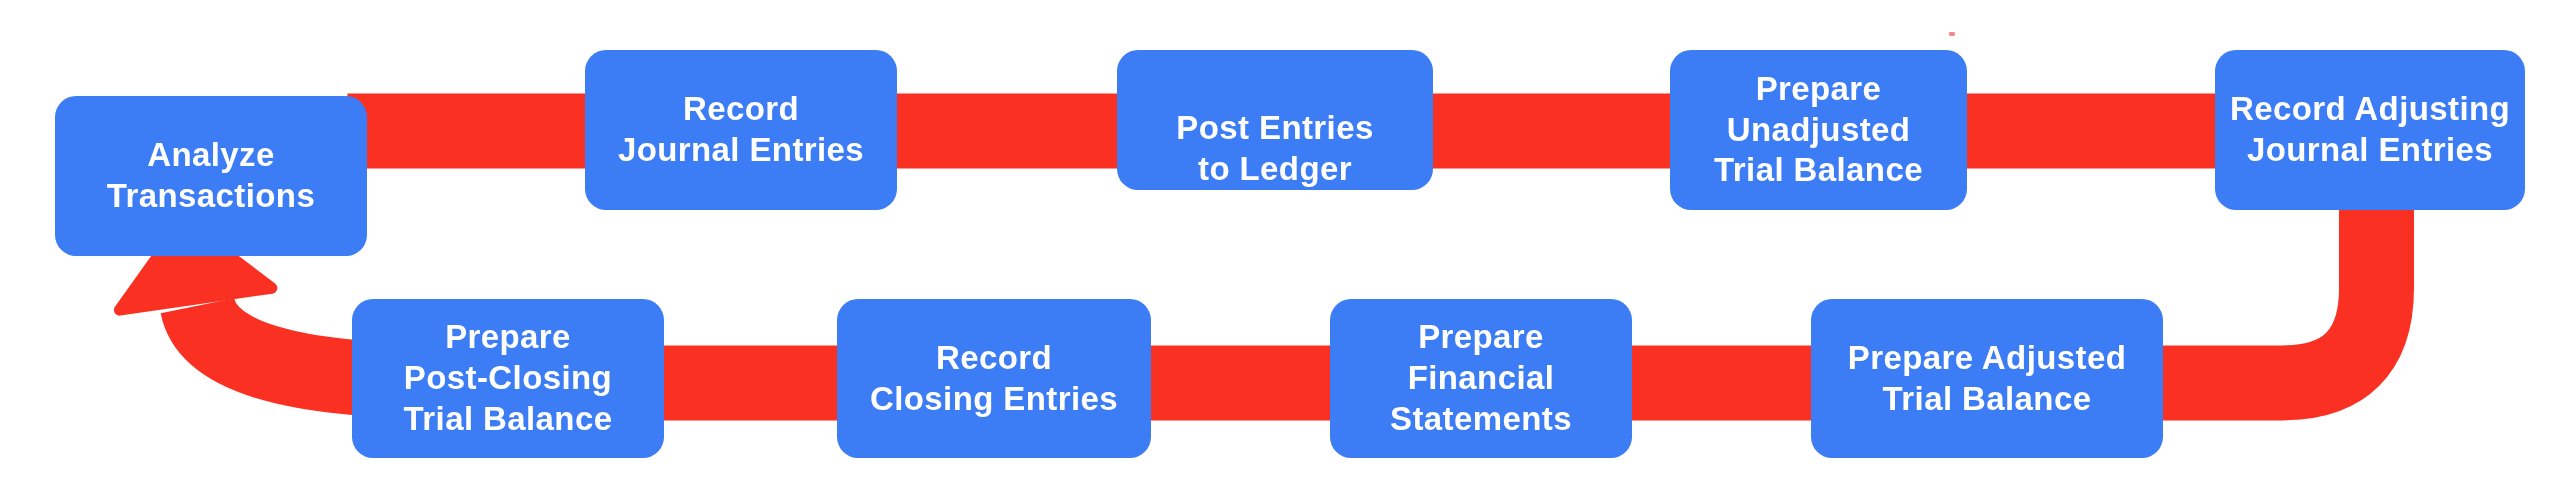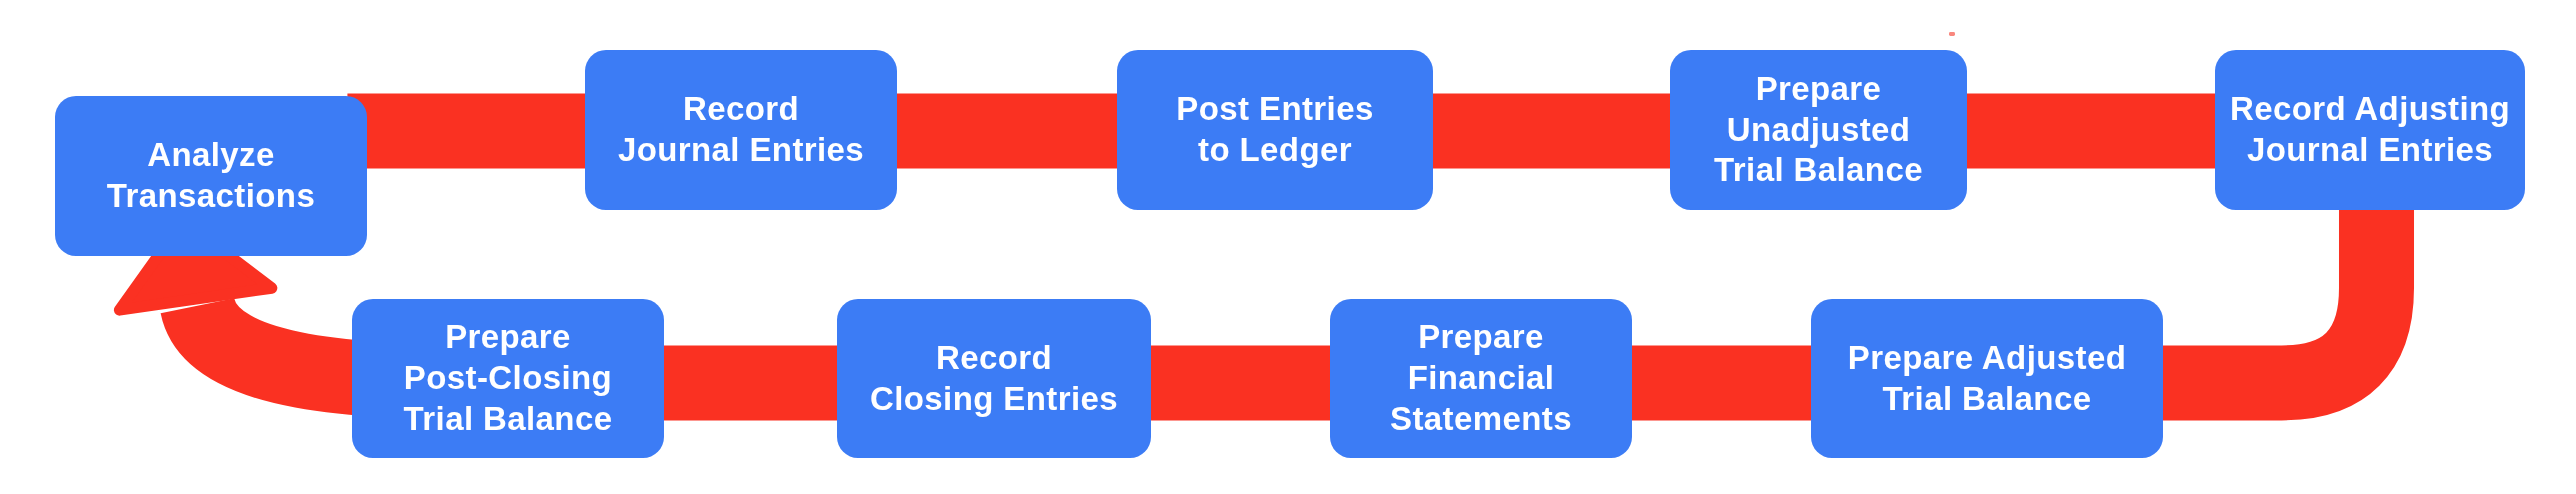--- a/index.html
+++ b/index.html
@@ -83,21 +83,21 @@
   <div class="step-box" style="left:55px;top:50px;width:312px;height:160px;margin-top:46px;">
     <div class="step-label">Analyze
 Transactions</div>
   </div>
 
   <div class="step-box" style="left:585px;top:50px;width:312px;height:160px;">
     <div class="step-label">Record
 Journal Entries</div>
   </div>
 
-  <div class="step-box" style="left:1117px;top:50px;width:316px;height:160px;">
+  <div class="step-box" style="left:1117px;top:50px;width:316px;height:140px;align-items:flex-end;">
     <div class="step-label">Post Entries
 to Ledger</div>
   </div>
 
   <div class="step-box" style="left:1670px;top:50px;width:297px;height:160px;">
     <div class="step-label">Prepare
 Unadjusted
 Trial Balance</div>
   </div>
 

